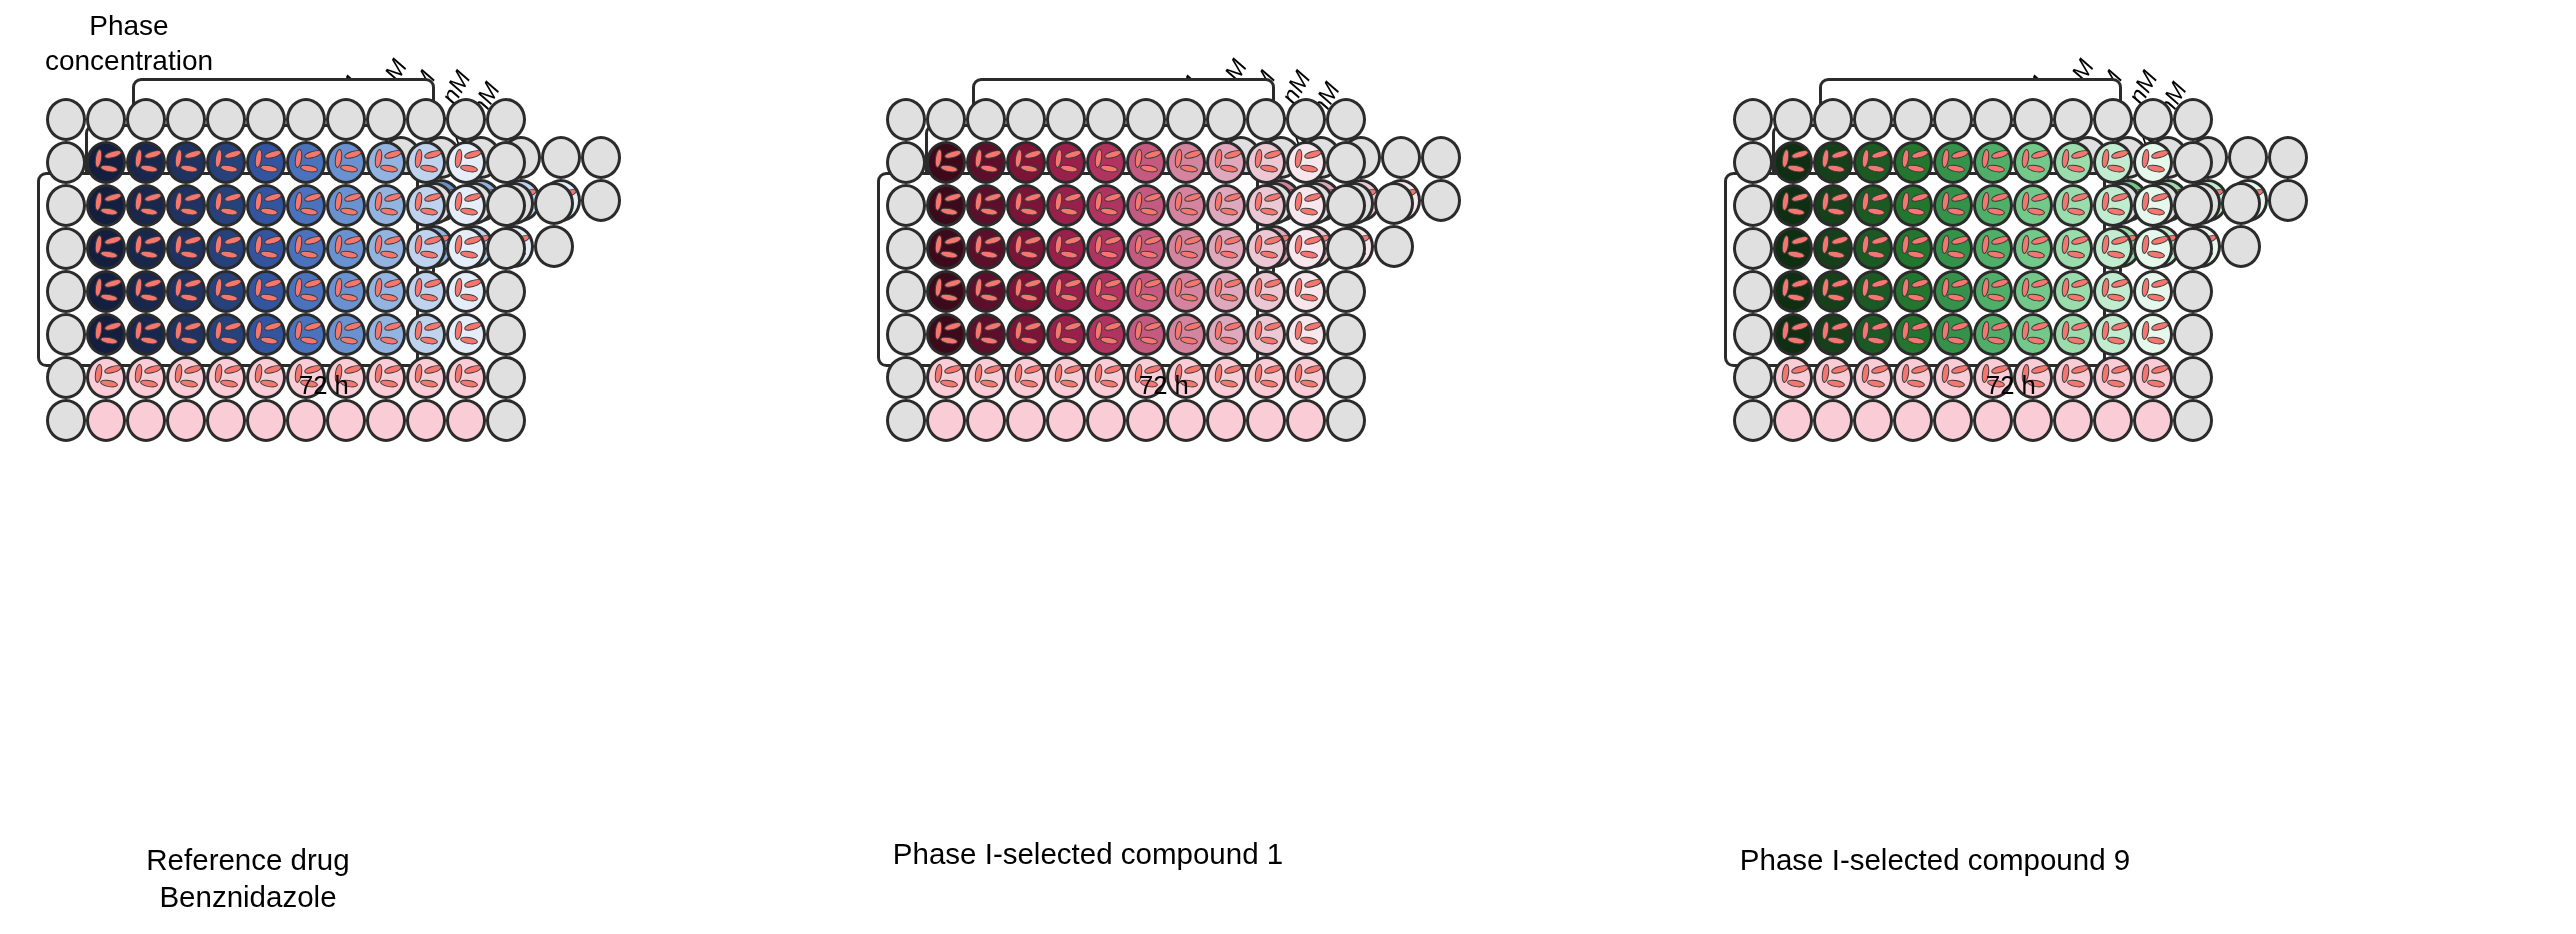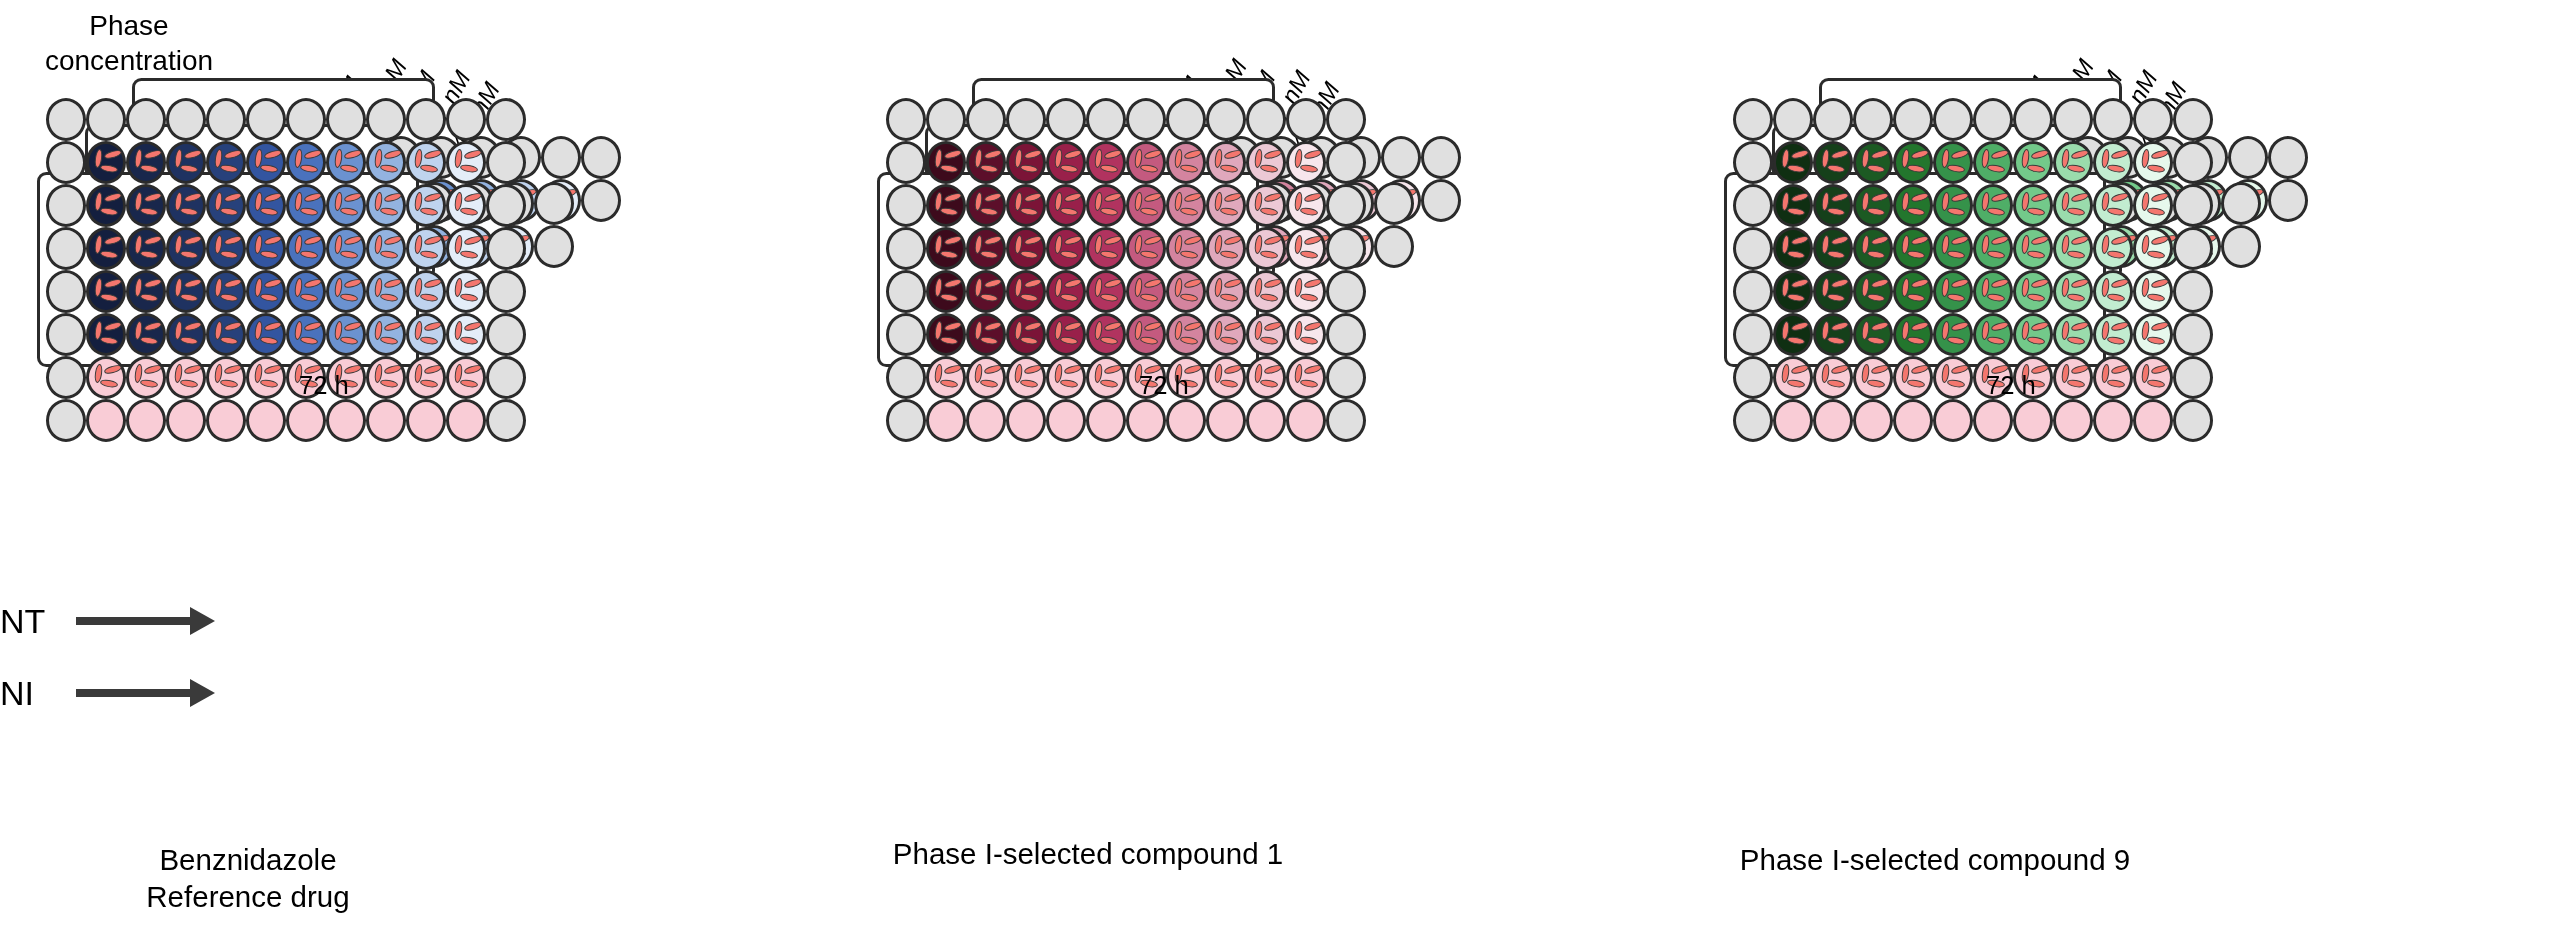--- a/index.html
+++ b/index.html
@@ -429,22 +429,22 @@
           <div class="well" style="background: rgb(249, 204, 214);"></div>
           <div class="well" style="background: rgb(249, 204, 214);"></div>
           <div class="well" style="background: rgb(249, 204, 214);"></div>
           <div class="well" style="background: rgb(249, 204, 214);"></div>
           <div class="well" style="background: rgb(249, 204, 214);"></div>
           <div class="well" style="background: rgb(224, 224, 224);"></div>
         </div>
       </div>
       <div class="time-lab" style="left: 299px; top: 371px;">72 h</div>
       <div class="caption" style="left: 0px; top: 842px; width: 496px;">
+        <div>Reference drug</div>
         <div>Benznidazole</div>
-        <div>Reference drug</div>
       </div>
     </div>
   <div class="group" id="group-compound1">
       <div class="conc-head" style="left: 151px; top: 0px;">
         <div class="conc-lab" style="left: 0px;">90 µM</div>
         <div class="conc-lab" style="left: 35px;">30 µM</div>
         <div class="conc-lab" style="left: 71px;">10 µM</div>
         <div class="conc-lab" style="left: 106px;">3.3 µM</div>
         <div class="conc-lab" style="left: 141px;">1.1 µM</div>
         <div class="conc-lab" style="left: 176px;">370 nM</div>
@@ -1106,25 +1106,15 @@
           <div class="well" style="background: rgb(249, 204, 214);"></div>
           <div class="well" style="background: rgb(224, 224, 224);"></div>
         </div>
       </div>
       <div class="time-lab" style="left: 299px; top: 371px;">72 h</div>
       <div class="caption" style="left: 0px; top: 842px; width: 496px;">
         <div>Phase I-selected compound 9</div>
       </div>
     </div>
 
-  <div id="nt-ni">
-    <div class="ctrl-row" style="top:6.2px;">
-      <span class="ctrl-lab">NT</span>
-      <span class="arrow"></span>
-    </div>
-    <div class="ctrl-row" style="top:78px;">
-      <span class="ctrl-lab">NI</span>
-      <span class="arrow"></span>
-    </div>
-  </div>
 
 </div>
 
 
 </body></html>

